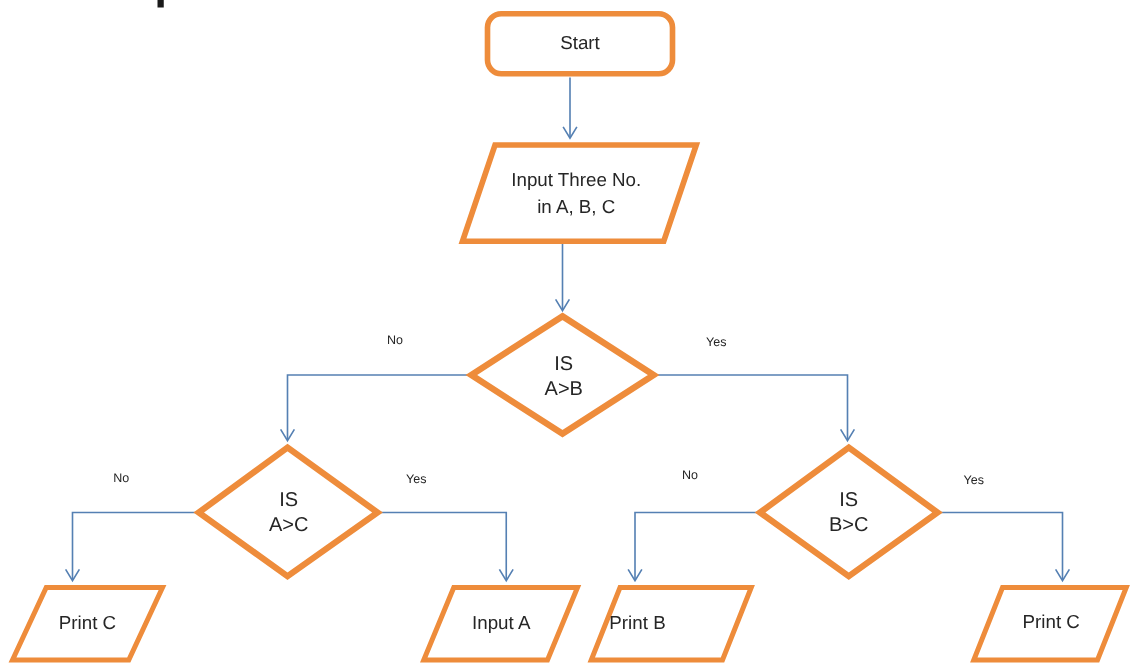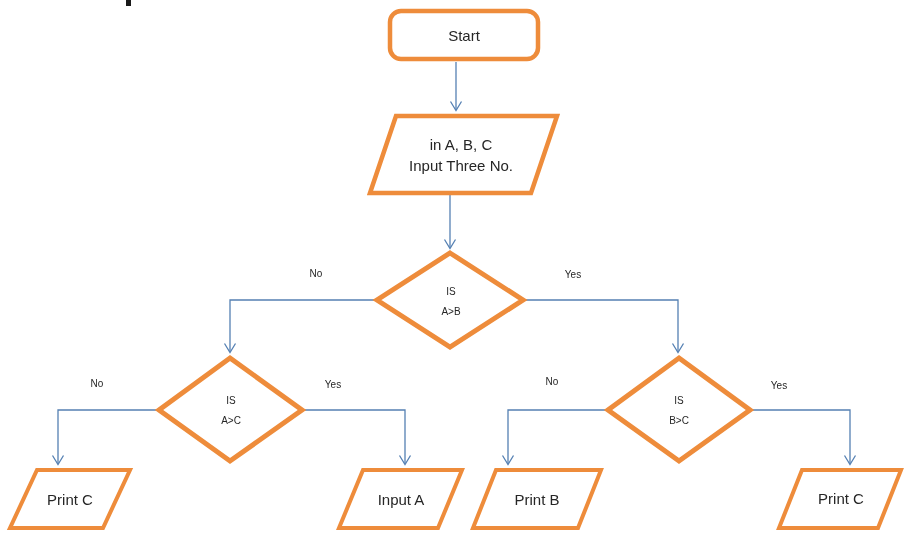--- a/index.html
+++ b/index.html
@@ -20,21 +20,21 @@
   .shape{fill:#ffffff;stroke:var(--shape-border);}
   .edge{fill:none;stroke:var(--connector);stroke-width:1.3;}
   .lbl{
     position:absolute;
     transform:translate(-50%,-50%);
     text-align:center;
     white-space:nowrap;
     color:var(--text);
   }
   .node-label{font-size:15px;line-height:21px;}
-  .diamond-label{font-size:10px;line-height:20px;}
+  .diamond-label{font-size:16px;line-height:20px;}
   .branch-label{font-size:10px;}
   .print-label{font-size:15px;}
   .artifact{position:absolute;background:#1a1a1a;}
 </style>
 </head>
 <body>
 
 <div id="canvas">
 
   <svg id="wires" viewBox="0 0 911 534" xmlns="http://www.w3.org/2000/svg">
@@ -60,42 +60,42 @@
     <polygon class="shape" points="679,358 750,410 679,461 608,410" stroke-width="5"></polygon>
     <polygon class="shape" points="37,470 130,470 103,528 10,528" stroke-width="4"></polygon>
     <polygon class="shape" points="363,470 462,470 438,528 339,528" stroke-width="4"></polygon>
     <polygon class="shape" points="496,470 601,470 578,528 473,528" stroke-width="4"></polygon>
     <polygon class="shape" points="802,470 901,470 878,528 779,528" stroke-width="4"></polygon>
   </svg>
 
   <div class="lbl node-label" style="left:464px;top:35px;">Start</div>
 
   <div class="lbl node-label" style="left:461px;top:155px;">
+    <span style="display:block">Input Three No.</span>
     <span style="display:block">in A, B, C</span>
-    <span style="display:block">Input Three No.</span>
   </div>
 
   <div class="lbl diamond-label" style="left:451px;top:302px;">
     <span style="display:block">IS</span>
     <span style="display:block">A&gt;B</span>
   </div>
 
   <div class="lbl diamond-label" style="left:231px;top:411px;">
     <span style="display:block">IS</span>
     <span style="display:block">A&gt;C</span>
   </div>
 
   <div class="lbl diamond-label" style="left:679px;top:411px;">
     <span style="display:block">IS</span>
     <span style="display:block">B&gt;C</span>
   </div>
 
   <div class="lbl print-label" style="left:70px;top:499px;">Print C</div>
   <div class="lbl print-label" style="left:401px;top:499px;">Input A</div>
-  <div class="lbl print-label" style="left:537px;top:499px;">Print B</div>
+  <div class="lbl print-label" style="left:510px;top:499px;">Print B</div>
   <div class="lbl print-label" style="left:841px;top:498px;">Print C</div>
 
   <div class="lbl branch-label" style="left:316px;top:273px;">No</div>
   <div class="lbl branch-label" style="left:573px;top:274px;">Yes</div>
   <div class="lbl branch-label" style="left:97px;top:383px;">No</div>
   <div class="lbl branch-label" style="left:333px;top:384px;">Yes</div>
   <div class="lbl branch-label" style="left:552px;top:381px;">No</div>
   <div class="lbl branch-label" style="left:779px;top:385px;">Yes</div>
 
   <div class="artifact" style="left:126px;top:0;width:5px;height:6px;"></div>

